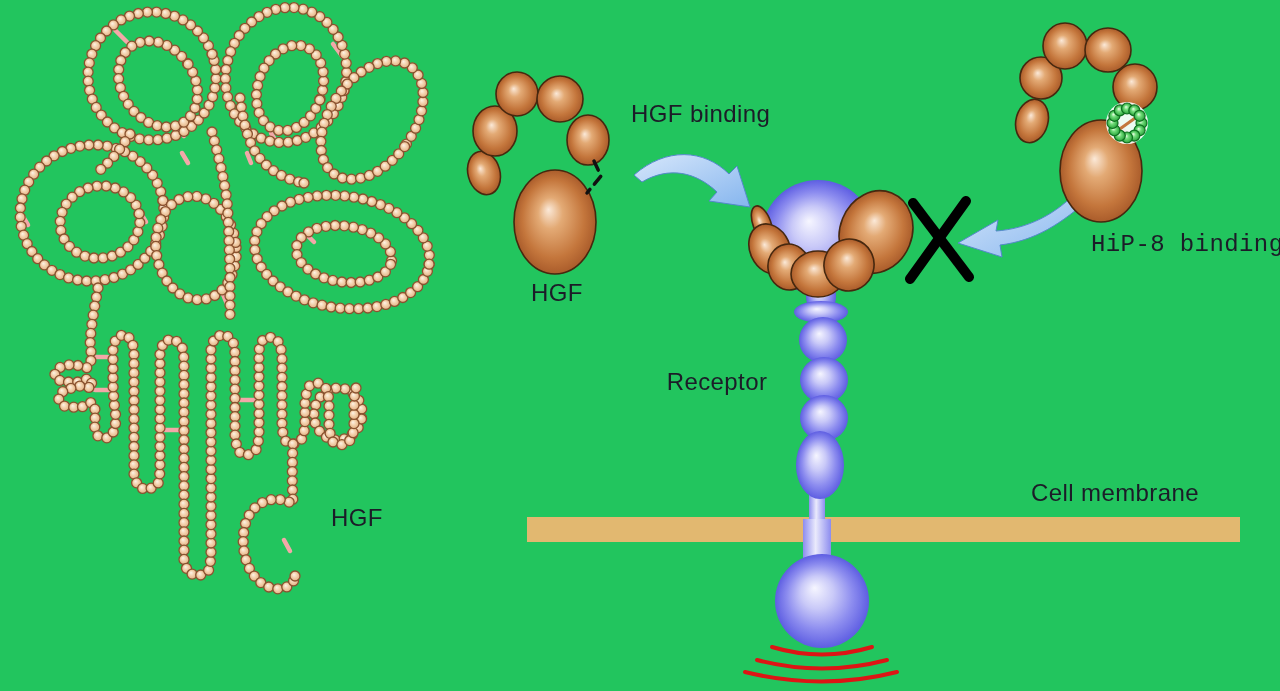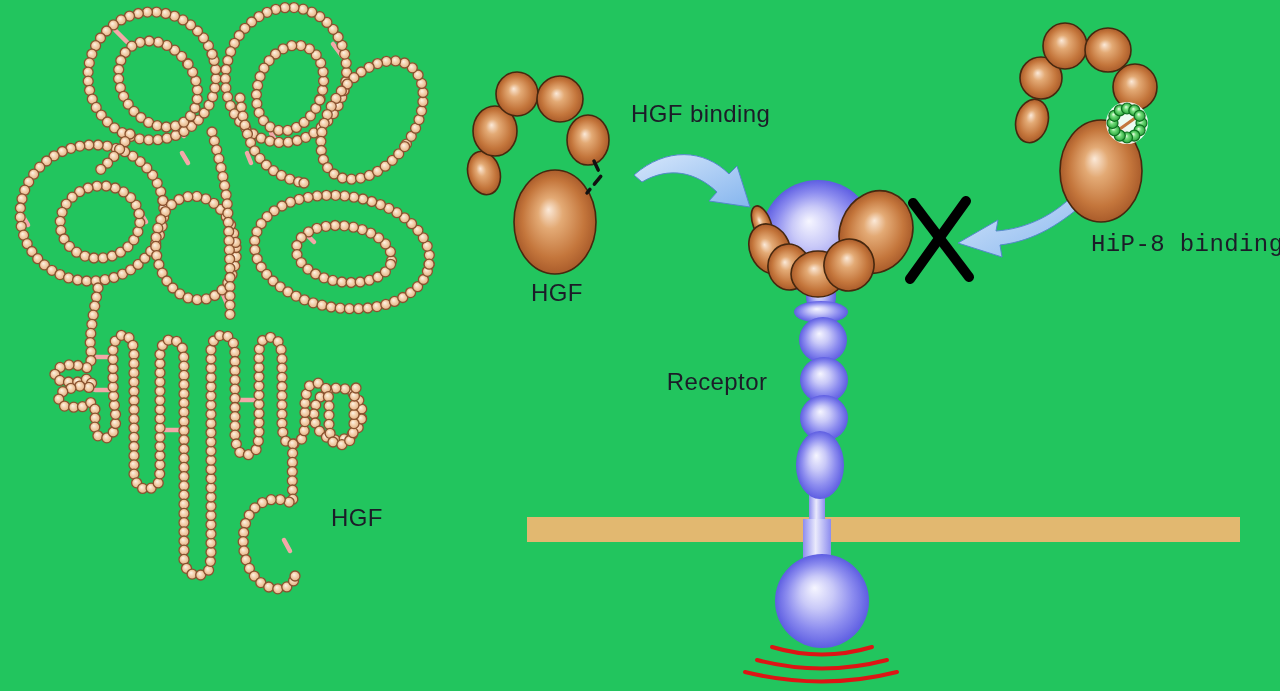--- a/index.html
+++ b/index.html
@@ -794,14 +794,15 @@
         <path d="M 745,672 Q 822,691 897,672" fill="none" stroke="#dd1515" stroke-width="4" stroke-linecap="round"></path>
       </g>
   </svg>
 
   <div class="lbl" style="left:631px;top:100px;">HGF binding</div>
   <div class="lbl" style="left:531px;top:279px;">HGF</div>
   <div class="lbl" style="left:331px;top:504px;">HGF</div>
   <div class="lbl center receptor-lines" style="left:636px;top:359px;width:162px;margin-top:8px;">
     <div>Receptor</div>
   </div>
+  <div class="lbl" style="left:1031px;top:479px;">Cell membrane</div>
   <div class="lbl" style="left:1091px;top:231px;font-family:Liberation Mono, monospace;">HiP-8 binding</div>
 </div>
 
 </body></html>

